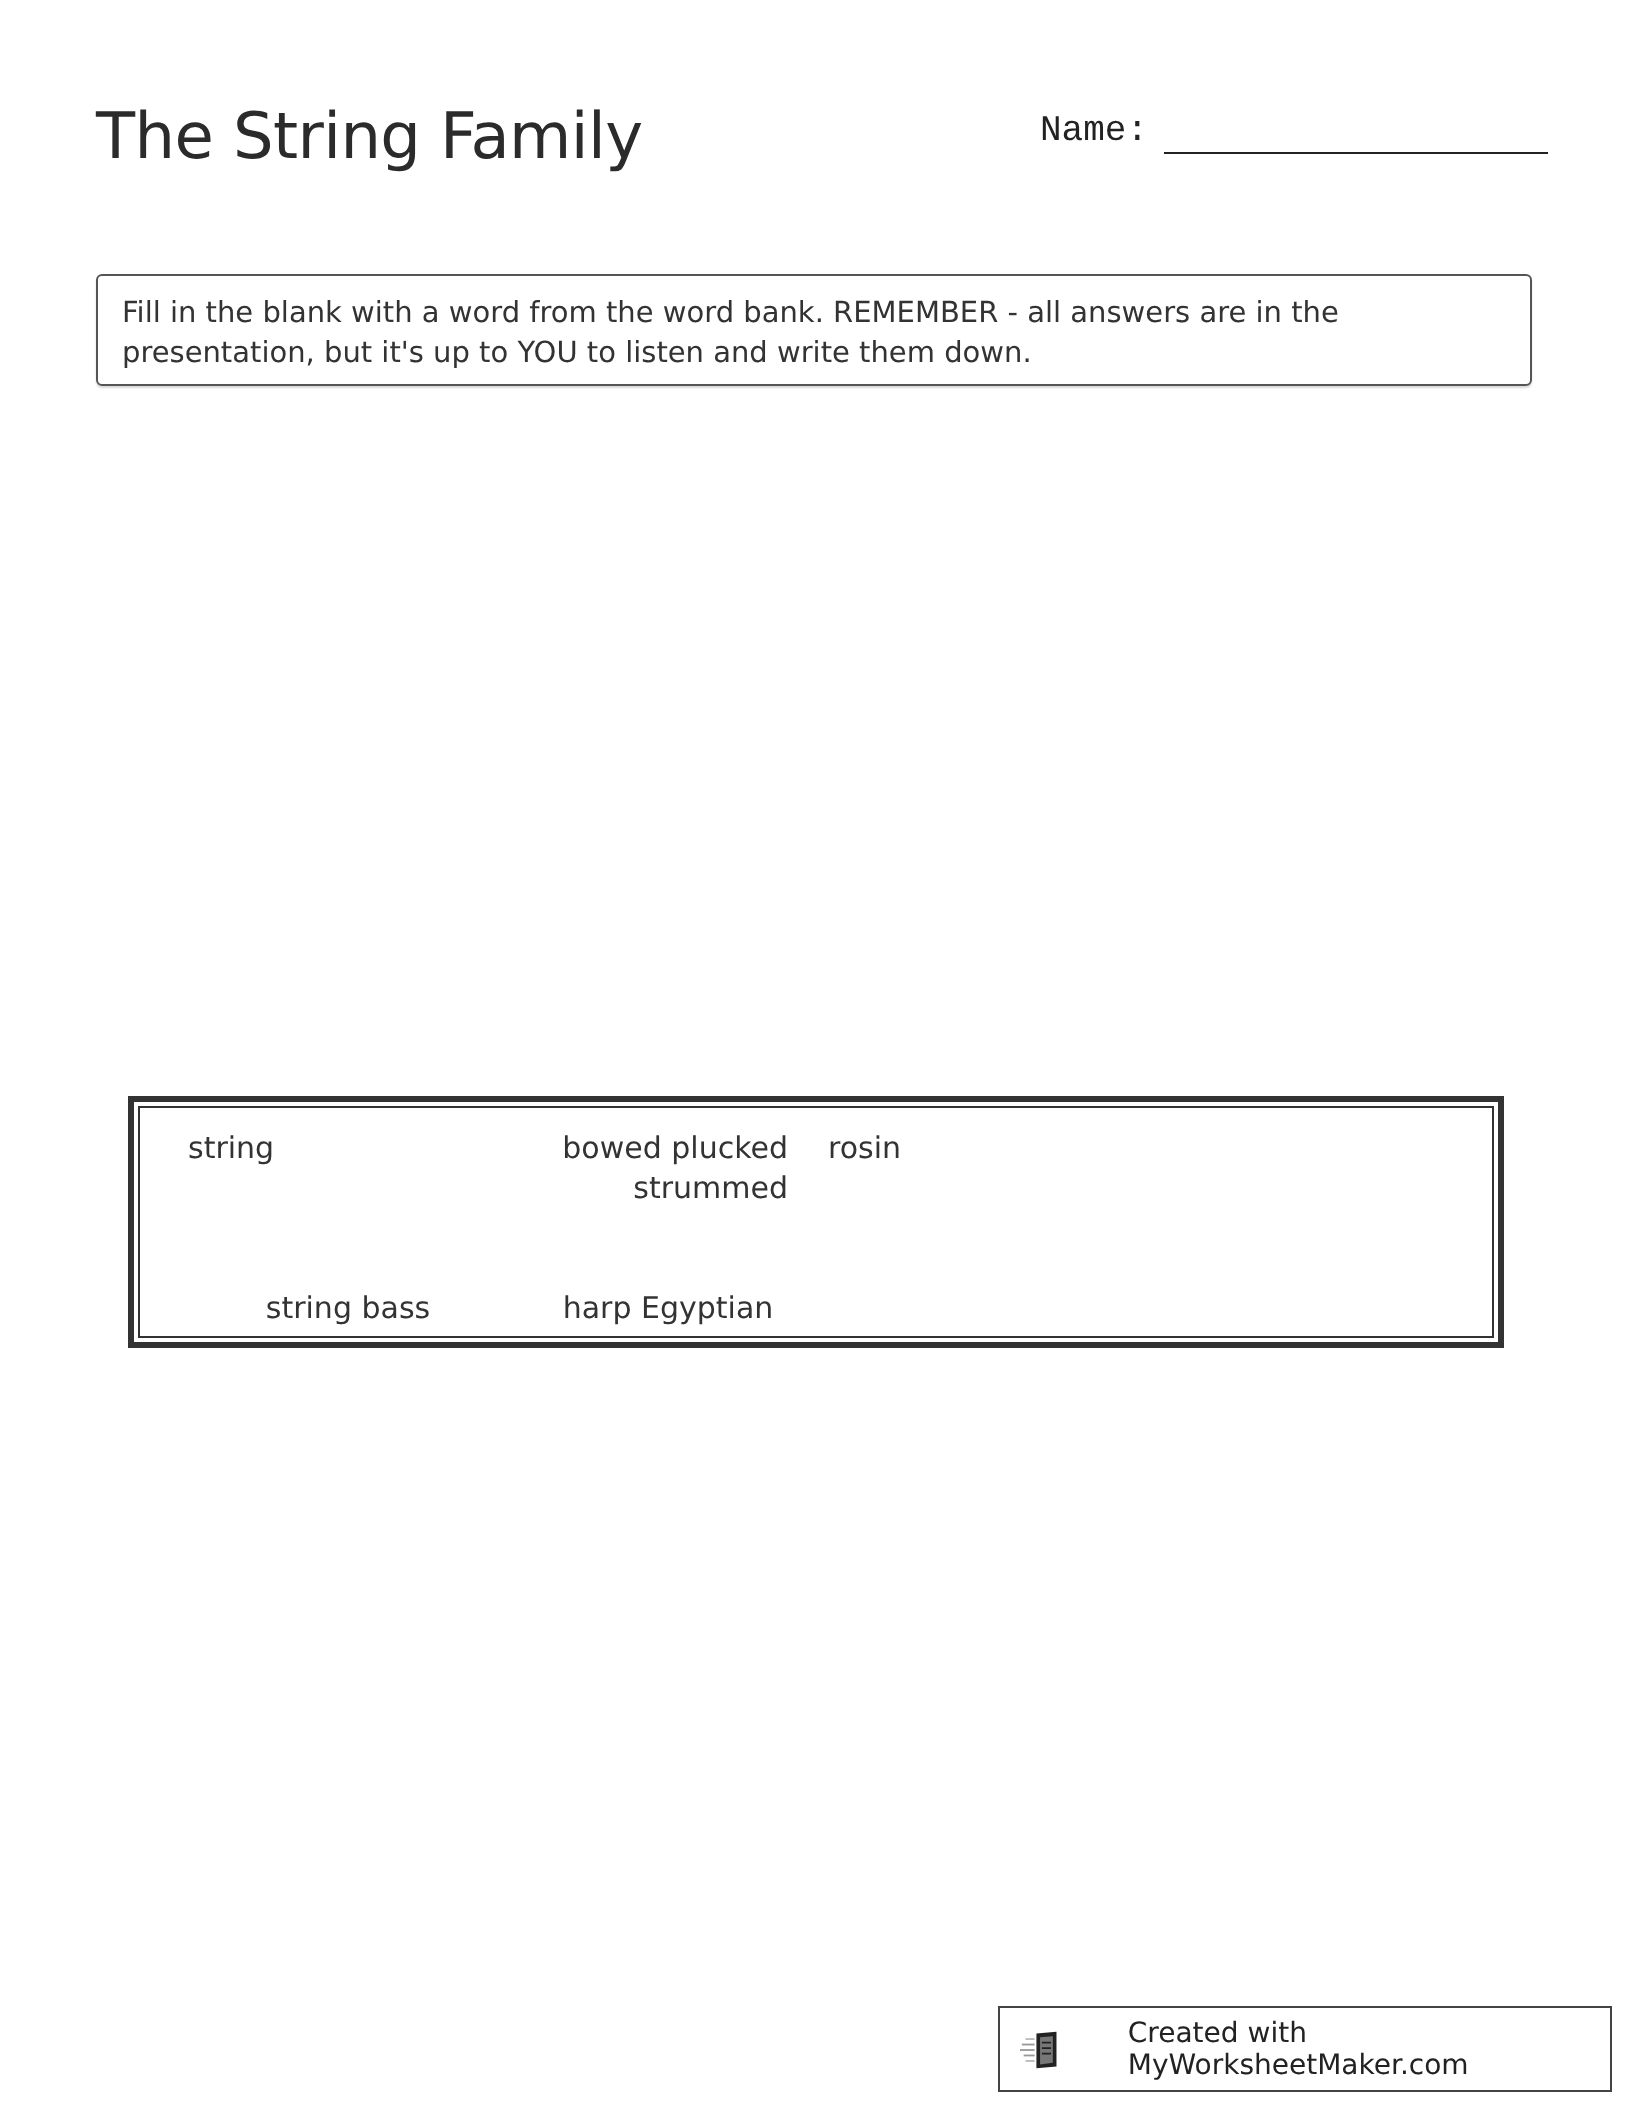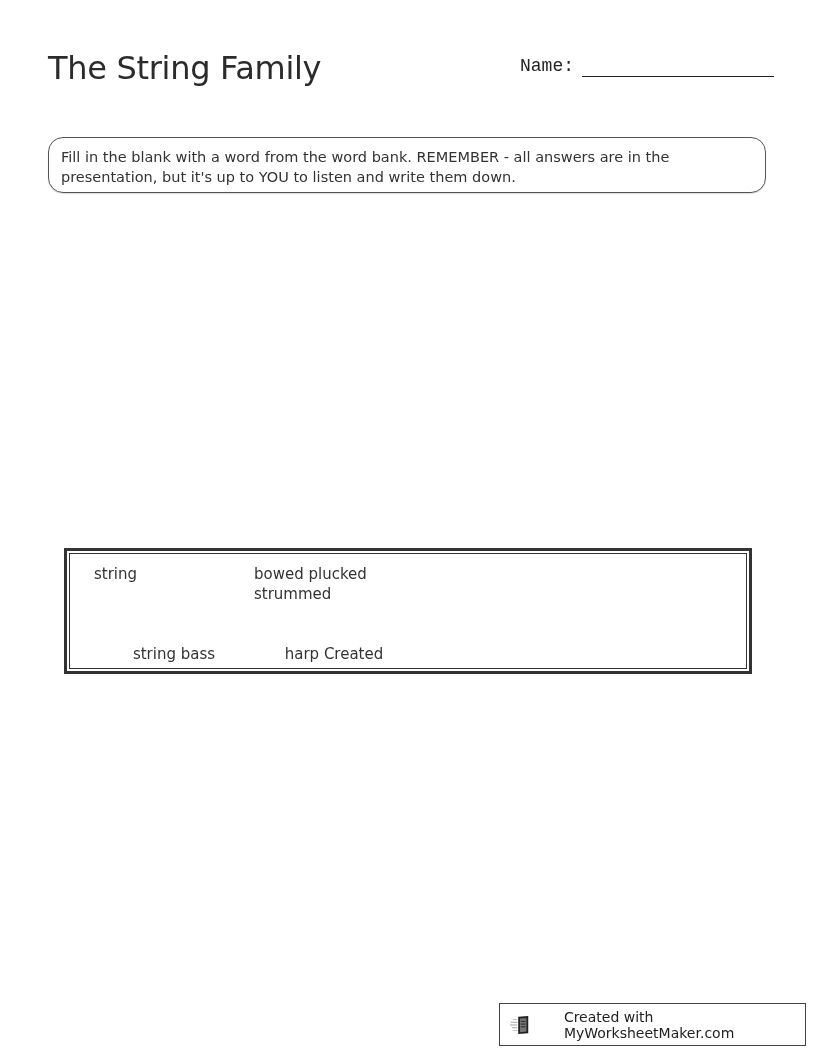--- a/index.html
+++ b/index.html
@@ -4,21 +4,21 @@
   <style>
     html, body { margin: 0; padding: 0; background: #ffffff; }
     body { width: 816px; height: 1056px; position: relative; overflow: hidden;
            font-family: "DejaVu Sans", sans-serif; color: #333333; }
     .title { position: absolute; left: 48px; top: 46px; font-size: 32px; font-weight: normal;
              color: #2b2b2b; letter-spacing: -0.3px; margin: 0; line-height: 44px; }
     .name-wrap { position: absolute; left: 520px; top: 52px; display: flex; align-items: flex-end; }
     .name-label { font-family: Liberation Mono, monospace; font-size: 18px; color: #222; line-height: 22px; }
     .name-line { width: 192px; border-bottom: 1px solid #222; margin-left: 8px; height: 24px; }
     .instructions { position: absolute; left: 48px; top: 137px; width: 718px; height: 56px;
-                    border: 1px solid #555; border-radius: 15px; box-sizing: border-box;
+                    border: 1px solid #555; border-radius: 3px; box-sizing: border-box;
                     padding: 9px 12px; font-size: 14.5px; line-height: 20px; color: #333;
                     box-shadow: 0 1px 1px rgba(0,0,0,0.15); }
     .wordbank { position: absolute; left: 64px; top: 548px; width: 688px; height: 126px;
                 box-sizing: border-box; border: 3px solid #333; padding: 2px; }
     .wordbank-inner { width: 100%; height: 100%; box-sizing: border-box; border: 1px solid #333;
                       position: relative; padding-left: 12px; }
     .wb-row { position: absolute; left: 24px; display: flex; }
     .wb-cell { width: 160px; font-size: 15px; line-height: 20px; color: #333; }
     .footer { position: absolute; left: 499px; top: 1003px; width: 307px; height: 43px;
               border: 1px solid #444; box-sizing: border-box; display: flex; align-items: center;
@@ -34,25 +34,26 @@
   <span class="name-label">Name:</span>
   <span class="name-line"></span>
 </div>
 
 <div class="instructions">Fill in the blank with a word from the word bank. REMEMBER - all answers are in the presentation, but it's up to YOU to listen and write them down.</div>
 
 <div class="wordbank">
   <div class="wordbank-inner">
     <div class="wb-row" style="top:10px;">
       <div class="wb-cell">string</div>
-      <div class="wb-cell" style="width:140px;margin-right:20px;">bowed plucked strummed</div>
+      <div class="wb-cell" style="width:140px;margin-right:20px;text-align:right;">bowed plucked strummed</div>
+      <div class="wb-cell">rosin</div>
     </div>
     <div class="wb-row" style="top:90px;text-align:center;">
       <div class="wb-cell">string bass</div>
-      <div class="wb-cell">harp Created</div>
+      <div class="wb-cell">harp Egyptian</div>
       <div class="wb-cell"></div>
       <div class="wb-cell"></div>
     </div>
   </div>
 </div>
 
 <div class="footer">
   <svg class="footer-icon" viewBox="0 0 24 22">
     <line x1="1" y1="8" x2="8" y2="8" stroke="#999" stroke-width="1"></line>
     <line x1="0" y1="11" x2="8" y2="11" stroke="#999" stroke-width="1"></line>

